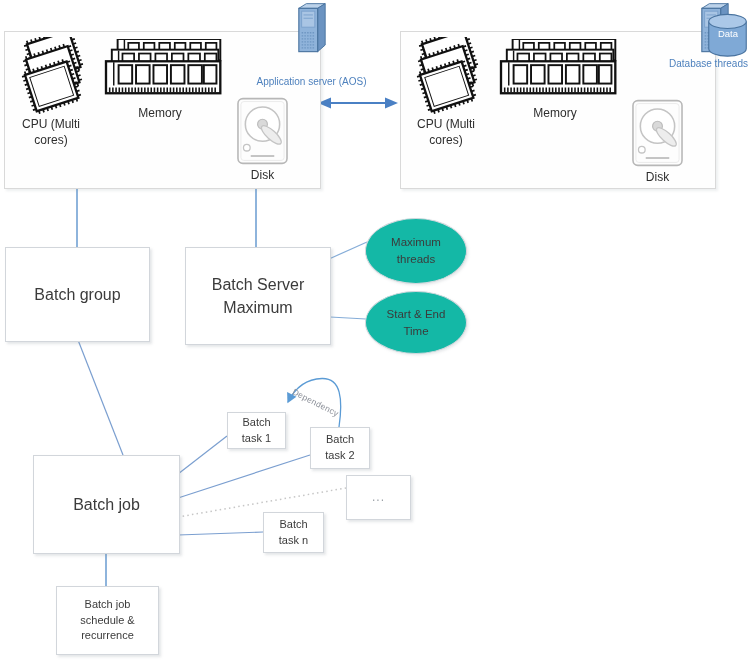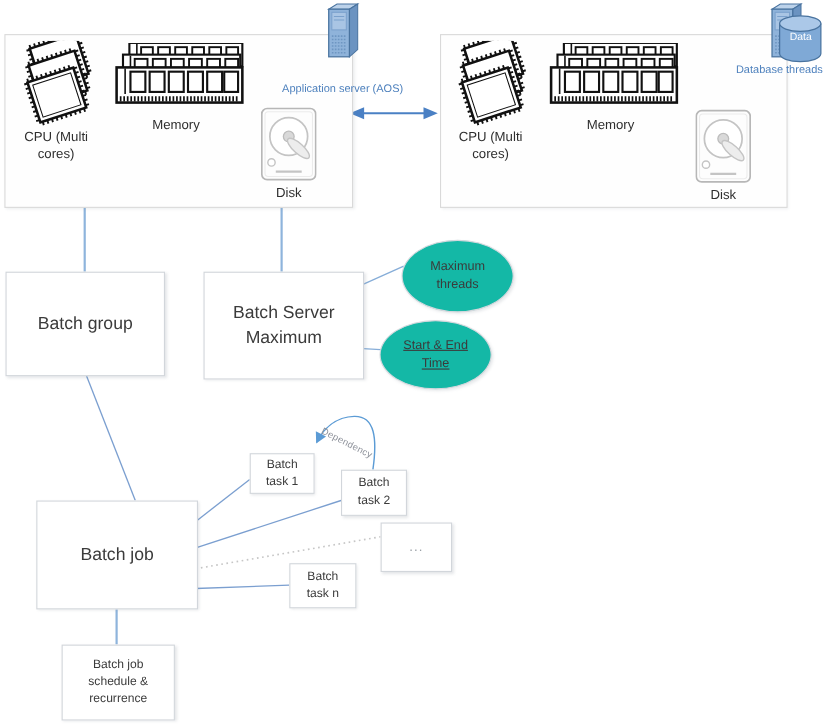--- a/index.html
+++ b/index.html
@@ -213,21 +213,21 @@
     </svg>
   <div class="iconlabel" style="left:632px;top:169px;width:51px;">Disk</div>
 
   <div class="box" style="left:5px;top:247px;width:143px;height:93px;">Batch group</div>
 
   <div class="box" style="left:185px;top:247px;width:144px;height:96px;">Batch Server Maximum</div>
 
   <div class="ellipse" style="left:365px;top:218px;width:100px;height:64px;">Maximum
 threads</div>
 
-  <div class="ellipse" style="left:345px;top:291px;width:100px;height:61px;text-decoration:underline;">Start &amp; End
+  <div class="ellipse" style="left:365px;top:291px;width:100px;height:61px;">Start &amp; End
 Time</div>
 
   <div class="box" style="left:33px;top:455px;width:145px;height:97px;">Batch job</div>
 
   <div class="box" style="left:227px;top:412px;width:57px;height:35px;font-size:11px;">Batch
 task 1</div>
 
   <div class="box" style="left:310px;top:427px;width:58px;height:40px;font-size:11px;">Batch
 task 2</div>
 

